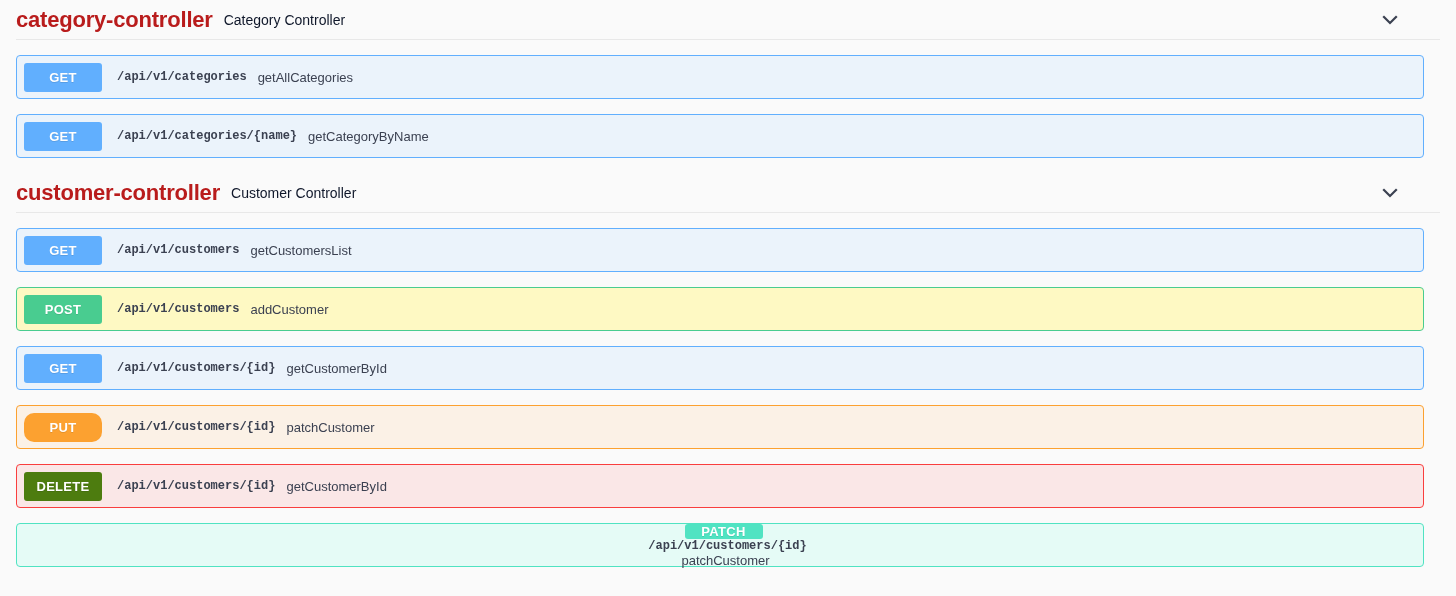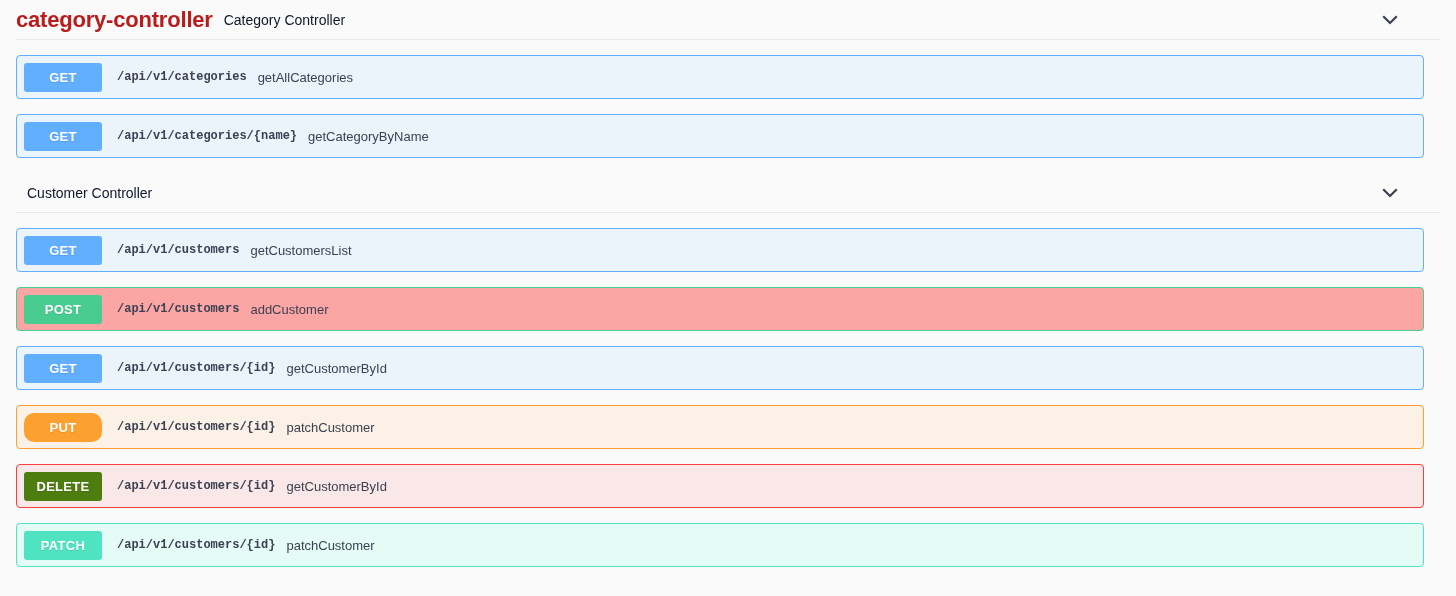--- a/index.html
+++ b/index.html
@@ -99,27 +99,27 @@
     margin-left: 11px;
     font-size: 13px;
     color: #3b4151;
     font-family: "Liberation Sans", sans-serif;
     white-space: nowrap;
   }
 
   
   .m-get    { background: #ebf3fb; border-color: #61affe; }
   .m-get    .op-badge { background: #61affe; }
-  .m-post   { background: #fca5a5; border-color: #49cc90; }
+  .m-post   { background: #fef9c3; border-color: #49cc90; }
   .m-post   .op-badge { background: #49cc90; }
   .m-put    { background: #fbf1e6; border-color: #fca130; }
   .m-put    .op-badge { background: #fca130; border-radius: 10px; }
   .m-delete { background: #fae7e7; border-color: #f93e3e; }
   .m-delete .op-badge { background: #4d7c0f; }
-  .m-patch  { background: #e5fbf6; border-color: #50e3c2; }
+  .m-patch  { background: #e5fbf6; border-color: #50e3c2; flex-direction: column; }
   .m-patch  .op-badge { background: #50e3c2; }
 </style>
 </head>
 <body>
 
 <div class="swagger-root">
   <div id="sections-container">
   <div class="tag-section">
     <div class="tag-header">
       <span class="tag-title">category-controller</span>
@@ -141,20 +141,21 @@
   <div class="op-row m-get">
     <span class="op-badge">GET</span>
     <span class="op-path">/api/v1/categories/{name}</span>
     <span class="op-summary">getCategoryByName</span>
   </div>
 </div>
   </div>
 
   <div class="tag-section">
     <div class="tag-header">
+      <span class="tag-title">customer-controller</span>
       <span class="tag-desc">Customer Controller</span>
       <span class="tag-spacer"></span>
       <span class="chevron">
         <svg width="20" height="20" viewBox="0 0 20 20" aria-hidden="true">
           <path d="M4 7 L10 13 L16 7" fill="none" stroke="#3b4151" stroke-width="2.2" stroke-linecap="square" stroke-linejoin="miter"></path>
         </svg>
       </span>
     </div>
     <div class="ops">
   <div class="op-row m-get op-first">

